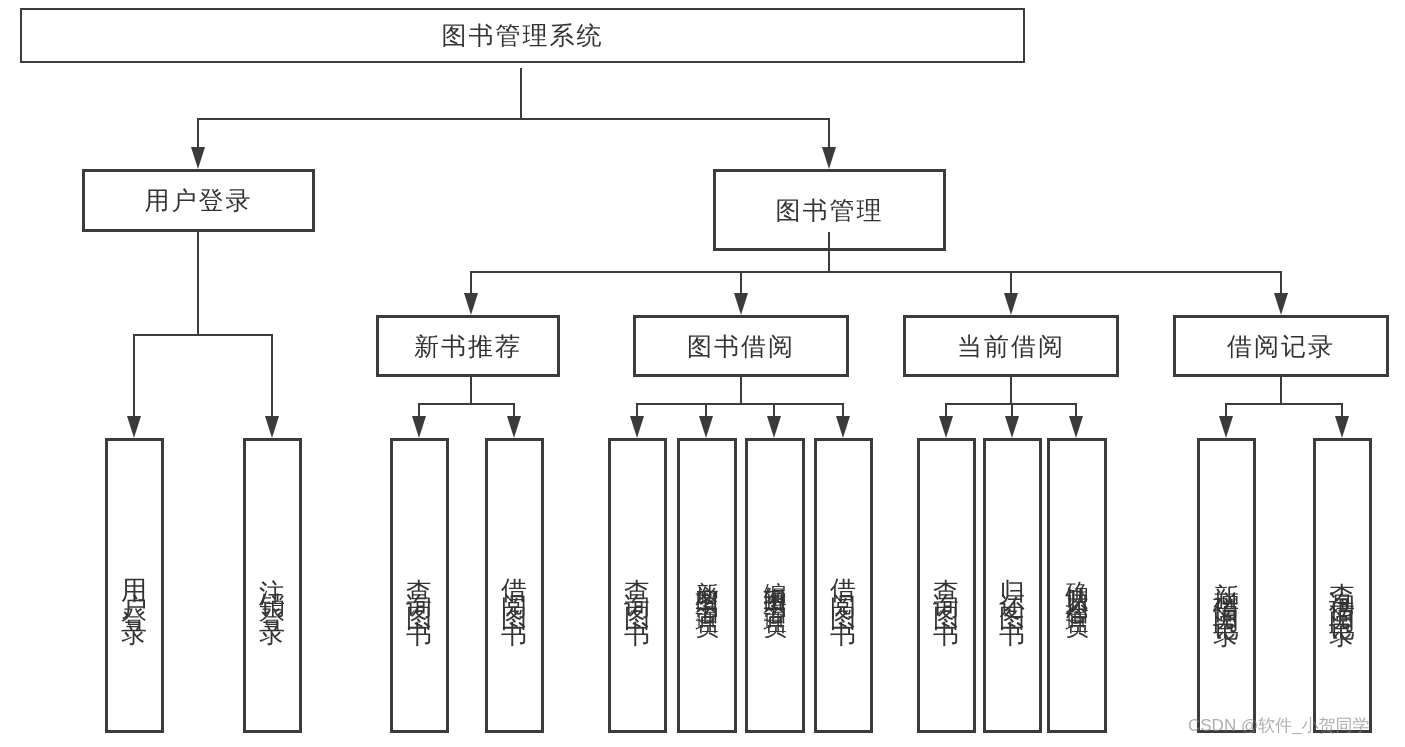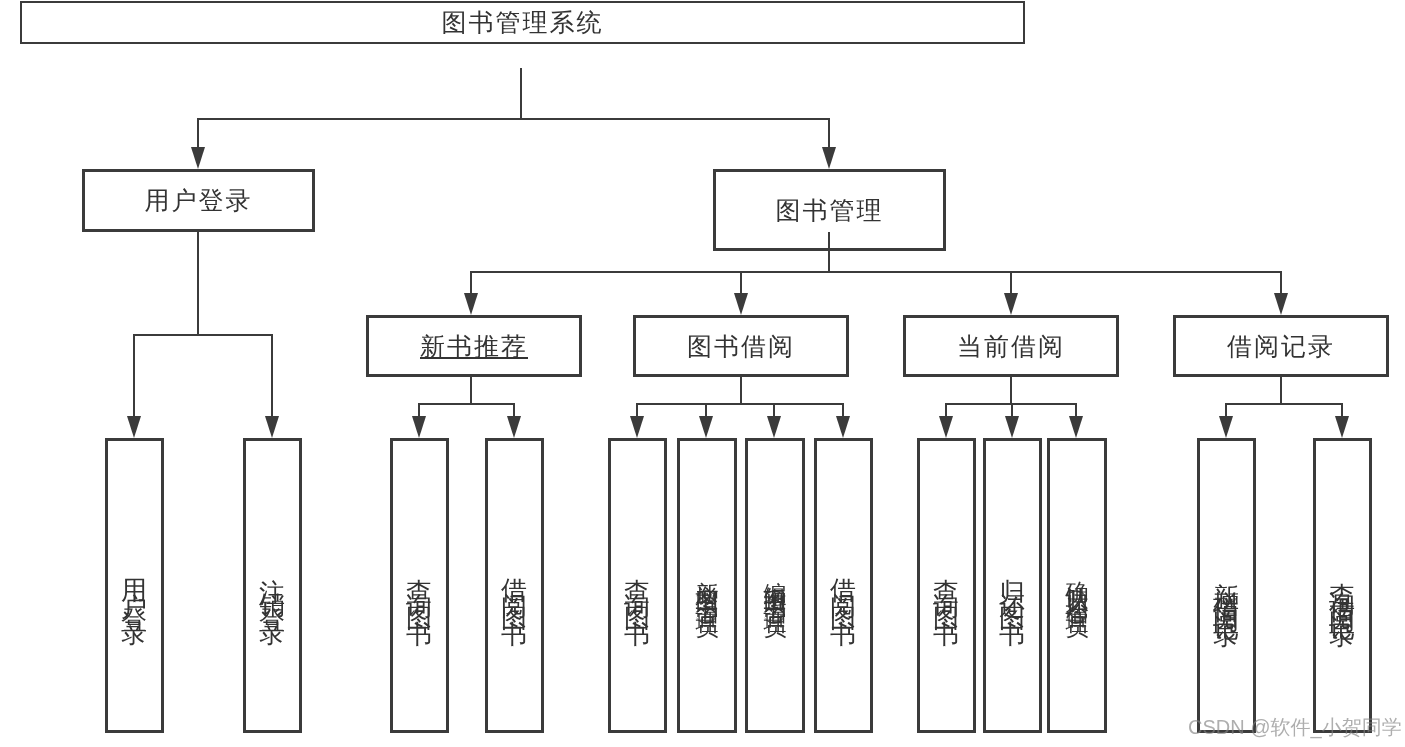--- a/index.html
+++ b/index.html
@@ -30,29 +30,29 @@
   .ls-tight{font-size:23px;letter-spacing:5px;}
   .vline{position:absolute;width:2px;background:var(--line);}
   .hline{position:absolute;height:2px;background:var(--line);}
   .arrow{
     position:absolute;width:0;height:0;
     border-left:7px solid transparent;border-right:7px solid transparent;
     border-top:22px solid var(--line);
   }
   .watermark{
     position:absolute;left:1188px;top:714px;z-index:5;
-    font-size:20px;color:var(--watermark-text);white-space:nowrap;
+    font-size:17px;color:var(--watermark-text);white-space:nowrap;
   }
 </style>
 </head>
 <body>
 
 <div class="stage">
 
-  <div class="box root" style="left:20px;top:1px;width:1005px;height:43px;">
+  <div class="box root" style="left:20px;top:8px;width:1005px;height:55px;">
     <span class="hlabel">图书管理系统</span>
   </div>
 
   <div class="vline" style="left:520px;top:68px;height:51px;"></div>
   <div class="hline" style="left:197px;top:118px;width:633px;"></div>
   <div class="vline" style="left:197px;top:118px;height:31px;"></div>
   <div class="arrow" style="left:191px;top:147px;"></div>
   <div class="vline" style="left:828px;top:118px;height:31px;"></div>
   <div class="arrow" style="left:822px;top:147px;"></div>
 
@@ -74,21 +74,21 @@
   <div class="hline" style="left:470px;top:271px;width:812px;"></div>
   <div class="vline" style="left:470px;top:271px;height:24px;"></div>
   <div class="arrow" style="left:464px;top:293px;"></div>
   <div class="vline" style="left:740px;top:271px;height:24px;"></div>
   <div class="arrow" style="left:734px;top:293px;"></div>
   <div class="vline" style="left:1010px;top:271px;height:24px;"></div>
   <div class="arrow" style="left:1004px;top:293px;"></div>
   <div class="vline" style="left:1280px;top:271px;height:24px;"></div>
   <div class="arrow" style="left:1274px;top:293px;"></div>
 
-  <div class="box" style="left:366px;top:315px;width:216px;height:62px;text-decoration:underline;">
+  <div class="box" style="left:376px;top:315px;width:184px;height:62px;">
     <span class="hlabel">新书推荐</span>
   </div>
   <div class="box" style="left:633px;top:315px;width:216px;height:62px;">
     <span class="hlabel">图书借阅</span>
   </div>
   <div class="box" style="left:903px;top:315px;width:216px;height:62px;">
     <span class="hlabel">当前借阅</span>
   </div>
   <div class="box" style="left:1173px;top:315px;width:216px;height:62px;">
     <span class="hlabel">借阅记录</span>

